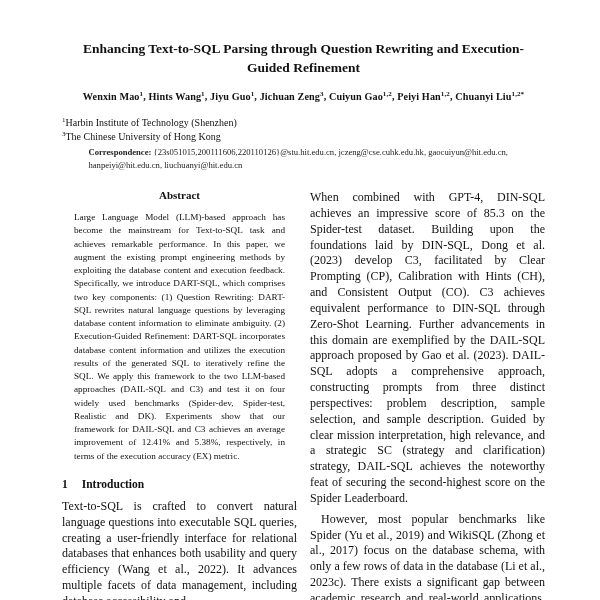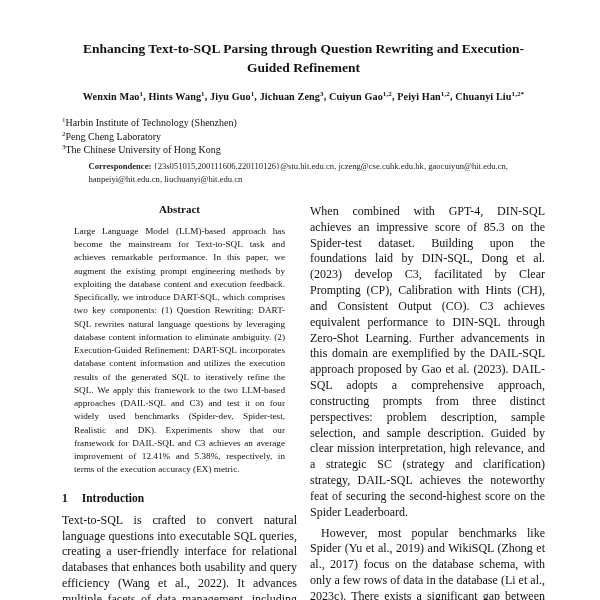--- a/index.html
+++ b/index.html
@@ -111,21 +111,20 @@
 <body>
 
 <div class="page">
 
   <h1 class="title">Enhancing Text-to-SQL Parsing through Question Rewriting and Execution-Guided Refinement</h1>
 
   <div class="authors"><span><span>Wenxin Mao</span><sup>1</sup></span>, <span><span>Hints Wang</span><sup>1</sup></span>, <span><span>Jiyu Guo</span><sup>1</sup></span>, <span><span>Jichuan Zeng</span><sup>3</sup></span>, <span><span>Cuiyun Gao</span><sup>1,2</sup></span>, <span><span>Peiyi Han</span><sup>1,2</sup></span>, <span><span>Chuanyi Liu</span><sup>1,2*</sup></span></div>
 
   <div class="affiliations">
       <div class="affil-line"><sup>1</sup><span>Harbin Institute of Technology (Shenzhen)</span></div>
-      <div class="affil-line"><sup>2</sup><span>Peng Cheng Laboratory</span></div>
       <div class="affil-line"><sup>3</sup><span>The Chinese University of Hong Kong</span></div>
     </div>
 
   <div class="correspondence"><span class="corr-label">Correspondence:</span><span> {23s051015,200111606,220110126}@stu.hit.edu.cn, jczeng@cse.cuhk.edu.hk, gaocuiyun@hit.edu.cn, hanpeiyi@hit.edu.cn, liuchuanyi@hit.edu.cn</span></div>
 
   <div class="columns">
 
     <div class="col left">
       <div class="abstract-heading">Abstract</div>
       <p class="abstract-text">Large Language Model (LLM)-based approach has become the mainstream for Text-to-SQL task and achieves remarkable performance. In this paper, we augment the existing prompt engineering methods by exploiting the database content and execution feedback. Specifically, we introduce DART-SQL, which comprises two key components: (1) Question Rewriting: DART-SQL rewrites natural language questions by leveraging database content information to eliminate ambiguity. (2) Execution-Guided Refinement: DART-SQL incorporates database content information and utilizes the execution results of the generated SQL to iteratively refine the SQL. We apply this framework to the two LLM-based approaches (DAIL-SQL and C3) and test it on four widely used benchmarks (Spider-dev, Spider-test, Realistic and DK). Experiments show that our framework for DAIL-SQL and C3 achieves an average improvement of 12.41% and 5.38%, respectively, in terms of the execution accuracy (EX) metric.</p>

